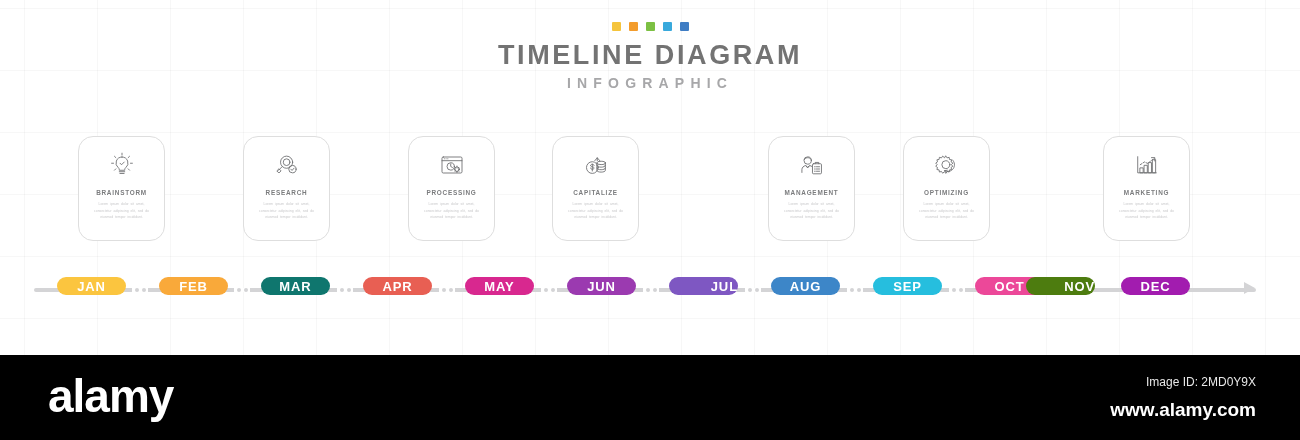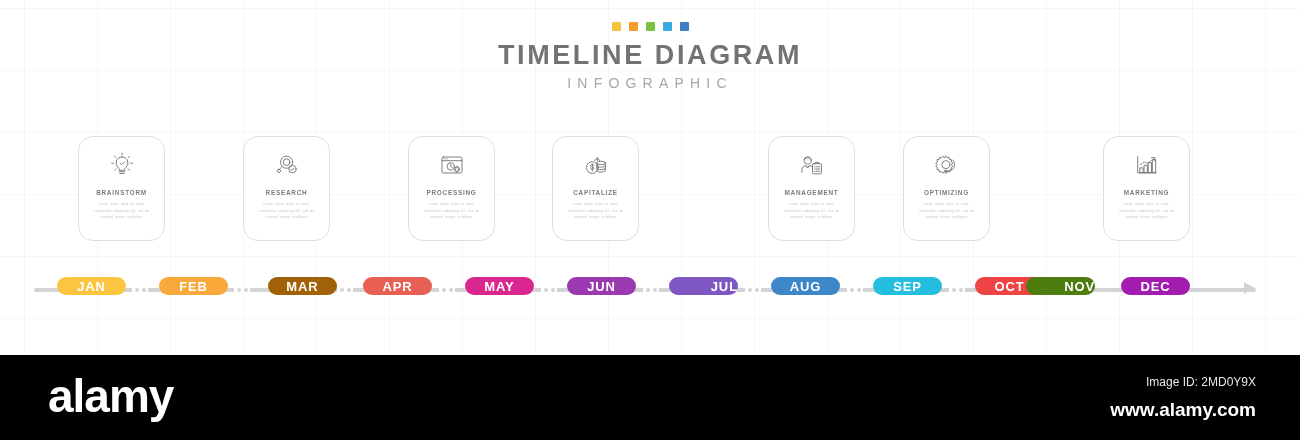--- a/index.html
+++ b/index.html
@@ -55,21 +55,21 @@
   .title {
     font-size: 27px;
     font-weight: 700;
     letter-spacing: 2.6px;
     color: #737373;
     line-height: 1.15;
   }
   .subtitle {
     margin-top: 4px;
     font-size: 14px;
-    font-weight: 400;
+    font-weight: 700;
     letter-spacing: 6.2px;
     color: #a7a7a9;
   }
 
   
   .cards {
     position: absolute;
     left: 0;
     top: 136px;
     width: 1300px;
@@ -361,42 +361,42 @@
     <div class="dotgap" style="left:949px"></div>
     <div class="dotgap" style="left:1051px"></div>
     <div class="dotgap" style="left:1153px"></div>
 
     <div class="pill" style="left: 57px; background: rgb(251, 197, 63);">
         <span>JAN</span>
       </div>
     <div class="pill" style="left: 159px; background: rgb(249, 169, 58);">
         <span>FEB</span>
       </div>
-    <div class="pill" style="left: 268px; background: #a16207;">
+    <div class="pill" style="left: 261px; background: #0f766e;">
         <span>MAR</span>
       </div>
     <div class="pill" style="left: 363px; background: rgb(232, 95, 83);">
         <span>APR</span>
       </div>
     <div class="pill" style="left: 465px; background: rgb(216, 40, 143);">
         <span>MAY</span>
       </div>
     <div class="pill" style="left: 567px; background: rgb(155, 58, 176);">
         <span>JUN</span>
       </div>
     <div class="pill" style="left: 669px; background: rgb(126, 87, 194); justify-content: flex-end;">
         <span>JUL</span>
       </div>
     <div class="pill" style="left: 771px; background: rgb(61, 134, 200);">
         <span>AUG</span>
       </div>
     <div class="pill" style="left: 873px; background: rgb(38, 190, 222);">
         <span>SEP</span>
       </div>
-    <div class="pill" style="left: 975px; background: #ef4444;">
+    <div class="pill" style="left: 975px; background: #ec4899;">
         <span>OCT</span>
       </div>
     <div class="pill" style="left: 1026px; background: #4d7c0f; justify-content: flex-end;">
         <span>NOV</span>
       </div>
     <div class="pill" style="left: 1121px; background: #a21caf;">
         <span>DEC</span>
       </div>
   </div>
 

